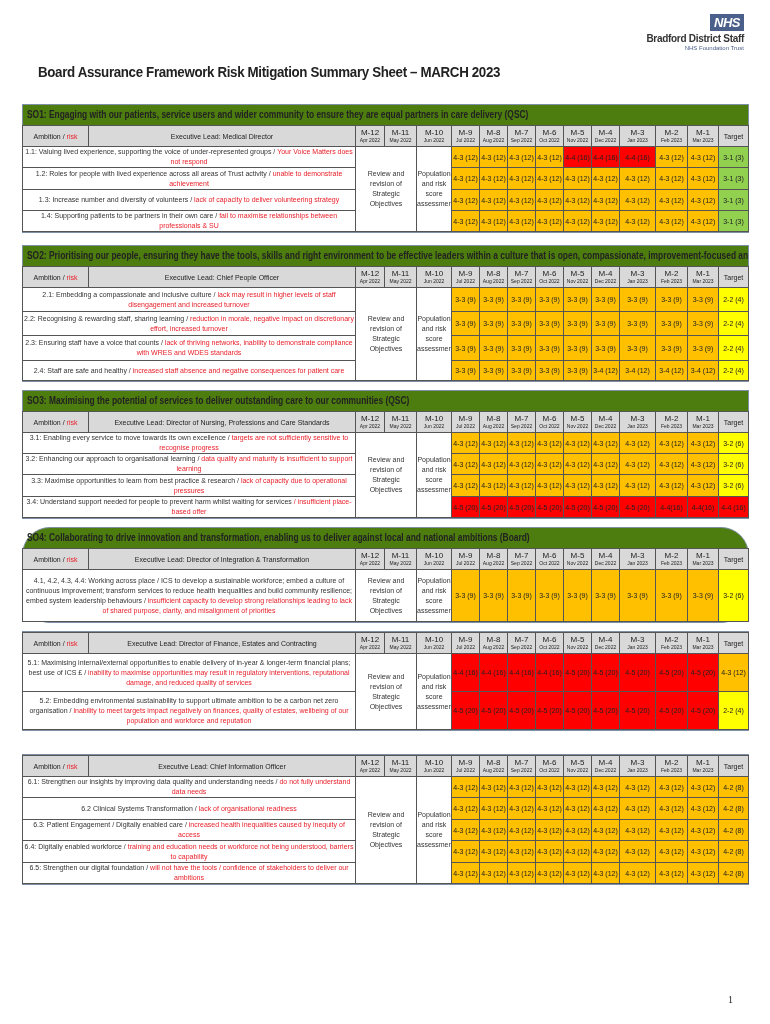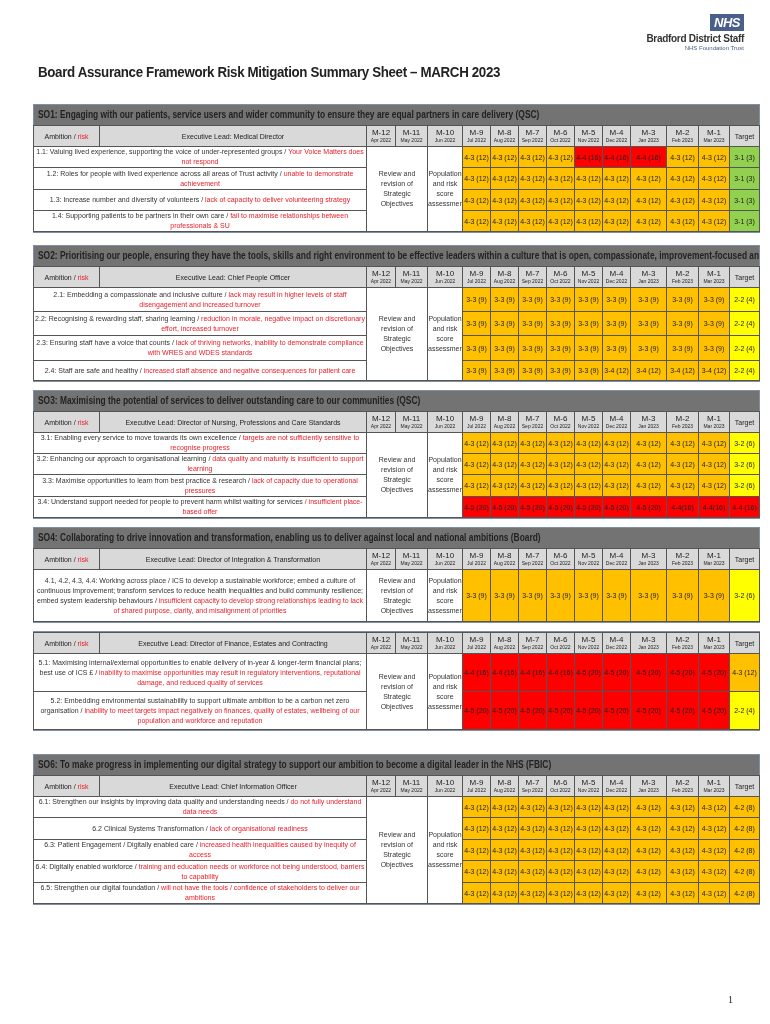--- a/index.html
+++ b/index.html
@@ -4,21 +4,21 @@
 <style>
   html, body { margin: 0; padding: 0; background: #ffffff; }
   body { width: 770px; height: 1024px; position: relative; font-family: "Liberation Sans", sans-serif; color: #222; overflow: hidden; }
   .logo { position: absolute; right: 26px; top: 13px; text-align: right; }
   .nhs-box { display: inline-block; background: #4a5f8a; color: #fff; font-weight: bold; font-style: italic; font-size: 13px; padding: 1px 4px; letter-spacing: -0.5px; line-height: 15px; }
   .logo-org { font-size: 10px; font-weight: bold; color: #333; margin-top: 2px; letter-spacing: -0.3px; }
   .logo-sub { font-size: 6px; color: #4a5f8a; margin-top: 1px; }
   .page-title { position: absolute; left: 38px; top: 63px; font-size: 15.5px; font-weight: bold; letter-spacing: -0.4px; transform: scaleX(0.86); transform-origin: left top; white-space: nowrap; }
   .page-num { position: absolute; left: 728px; top: 994px; font-family: "Liberation Serif", serif; font-size: 10px; }
 
-  .section { position: absolute; left: 33px; width: 727px; background: #737373; border: 1px solid #7f8fa6; box-sizing: border-box; }
+  .section { position: absolute; left: 22px; width: 727px; background: #4d7c0f; border: 1px solid #7f8fa6; box-sizing: border-box; }
   .so-title { height: 20px; line-height: 20px; padding-left: 4px; font-size: 10px; font-weight: bold; white-space: nowrap; overflow: hidden; }
   .so-title span { display: inline-block; transform: scaleX(0.84); transform-origin: left center; }
   table.grid { border-collapse: collapse; table-layout: fixed; width: 727px; margin-left: -1px; background: #fff; }
   table.grid td, table.grid th { border: 1px solid #555; padding: 0; font-size: 7px; text-align: center; vertical-align: middle; overflow: hidden; }
   table.grid th { background: #d9d9d9; font-weight: normal; }
   .hdr-amb, .hdr-lead { font-weight: bold; font-size: 8px; }
   .hdr-amb .red, .red { color: #e8202a; }
   .mcode { font-size: 8px; display: block; line-height: 9px; }
   .mdate { font-size: 5px; display: block; line-height: 7px; }
   .tgt-h { font-weight: bold; font-size: 8px; }
@@ -428,21 +428,21 @@
             <td class="cell red-bg">4-5 (20)</td>
             <td class="cell red-bg">4-5 (20)</td>
             <td class="cell red-bg">4-5 (20)</td>
             <td class="cell red-bg">4-4(16)</td>
             <td class="cell red-bg">4-4(16)</td>
             <td class="cell red-bg">4-4 (16)</td>
           </tr>
         </tbody>
       </table>
     </div>
-    <div class="section" style="top: 527px;">
+    <div class="section" style="top: 527px; border-radius: 28px;">
       <div class="so-title"><span>SO4: Collaborating to drive innovation and transformation, enabling us to deliver against local and national ambitions (Board)</span></div>
       <table class="grid">
         <colgroup>
           <col style="width:66px">
           <col style="width:267px">
           <col style="width:29px">
           <col style="width:32px">
           <col style="width:35px">
           <col style="width:28px">
           <col style="width:28px">
@@ -625,21 +625,20 @@
             <td class="cell red-bg">4-5 (20)</td>
             <td class="cell red-bg">4-5 (20)</td>
             <td class="cell red-bg">4-5 (20)</td>
             <td class="cell red-bg">4-5 (20)</td>
             <td class="cell yellow">2-2 (4)</td>
           </tr>
         </tbody>
       </table>
     </div>
     <div class="section" style="top: 754px;">
-      <div class="so-title"><span>SO6: To make progress in implementing our digital strategy to support our ambition to become a digital leader in the NHS (FBIC)</span></div>
       <table class="grid">
         <colgroup>
           <col style="width:66px">
           <col style="width:267px">
           <col style="width:29px">
           <col style="width:32px">
           <col style="width:35px">
           <col style="width:28px">
           <col style="width:28px">
           <col style="width:28px">

